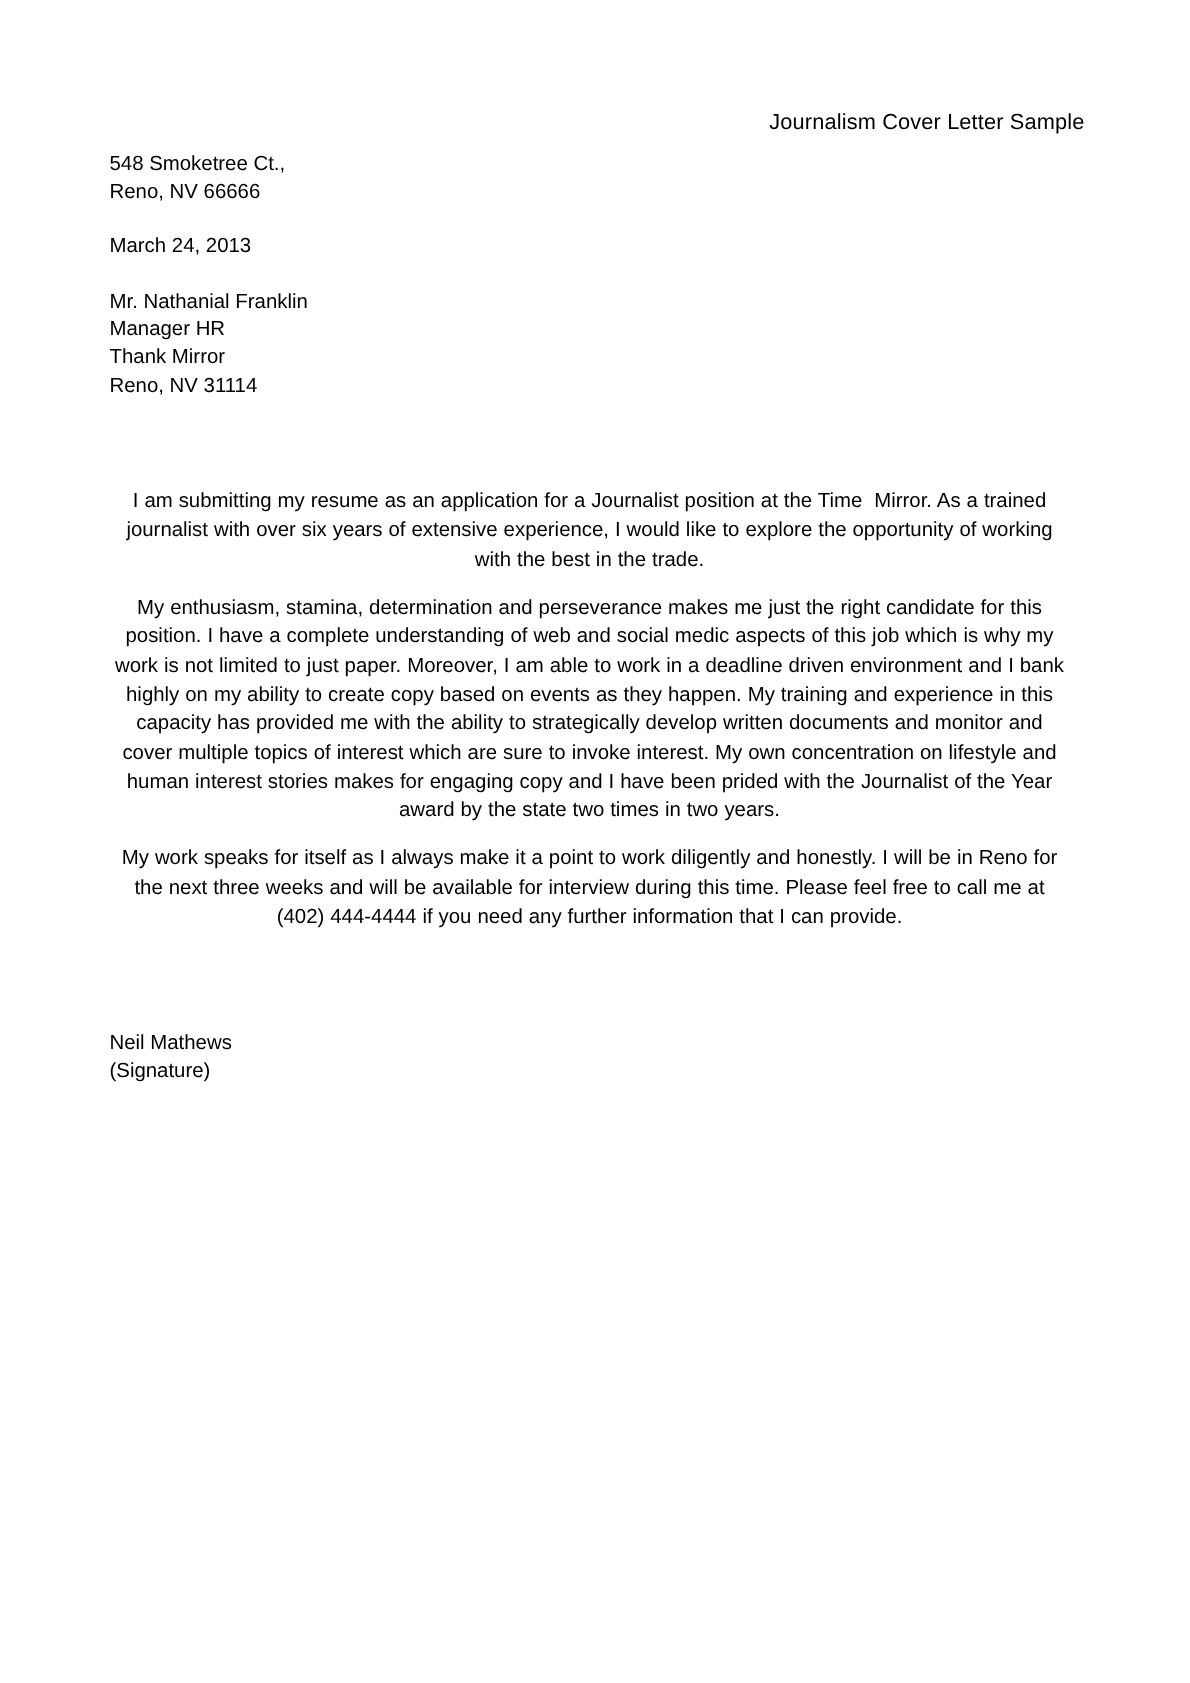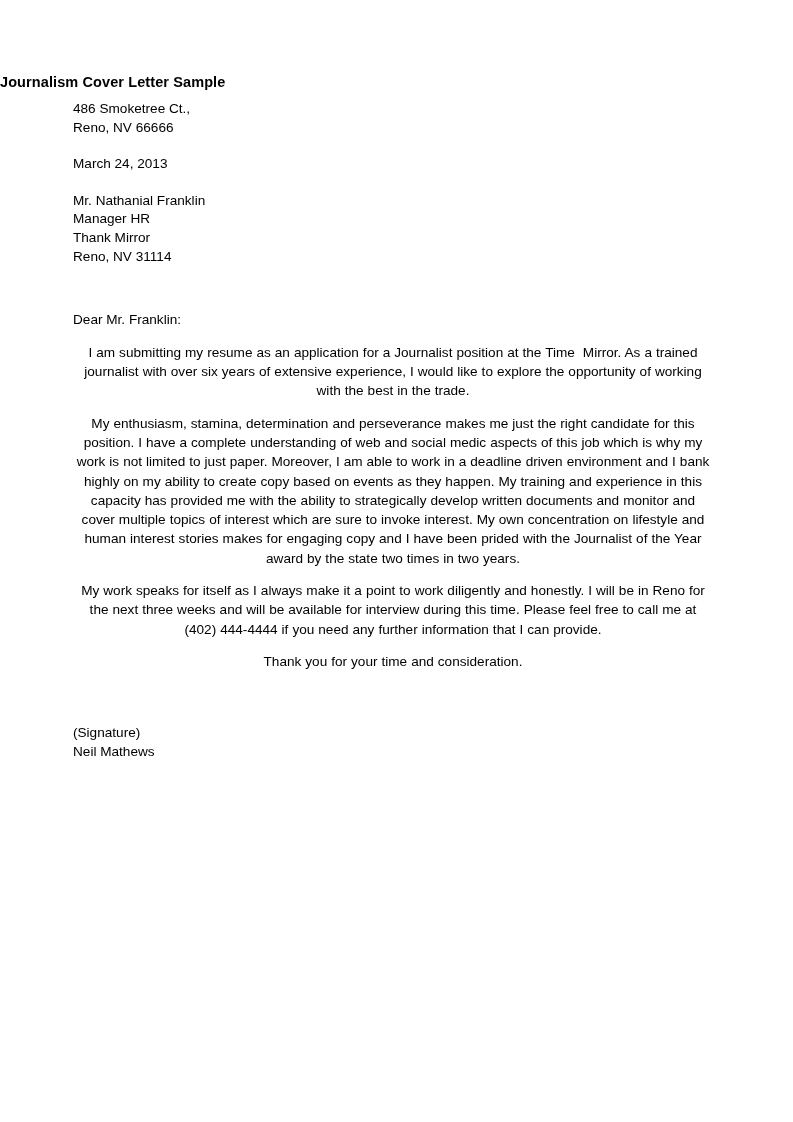--- a/index.html
+++ b/index.html
@@ -25,23 +25,23 @@
     background: #ffffff;
     box-sizing: border-box;
     overflow: hidden;
   }
 
   .doc-title {
     position: absolute;
     left: 0;
     top: 74px;
     width: 723px;
-    text-align: left;
+    text-align: right;
     font-size: 14.5px;
-    font-weight: bold;
+    font-weight: normal;
     letter-spacing: 0.1px;
     line-height: 17px;
   }
 
   .content {
     position: absolute;
     left: 73px;
     top: 100px;
     width: 640px;
   }
@@ -80,63 +80,61 @@
 </head>
 <body>
 
 <div class="page">
 
   <div class="doc-title">Journalism Cover Letter Sample</div>
 
   <div class="content">
 
     <div class="block">
-      <span class="line">486 Smoketree Ct.,</span>
+      <span class="line">548 Smoketree Ct.,</span>
       <span class="line">Reno, NV 66666</span>
     </div>
 
     <div class="gap-sender"></div>
 
     <div class="block">
       <span class="line">March 24, 2013</span>
     </div>
 
     <div class="gap-date"></div>
 
     <div class="block">
       <span class="line">Mr. Nathanial Franklin</span>
       <span class="line">Manager HR</span>
       <span class="line">Thank Mirror</span>
       <span class="line">Reno, NV 31114</span>
     </div>
 
     <div class="gap-intro"></div>
 
-    <div class="salutation">Dear Mr. Franklin:</div>
 
     <div class="gap-para"></div>
 
     <div class="para">I am submitting my resume as an application for a Journalist position at the Time  Mirror. As a trained journalist with over six years of extensive experience, I would like to explore the opportunity of working with the best in the trade.</div>
 
     <div class="gap-para"></div>
 
     <div class="para">My enthusiasm, stamina, determination and perseverance makes me just the right candidate for this position. I have a complete understanding of web and social medic aspects of this job which is why my work is not limited to just paper. Moreover, I am able to work in a deadline driven environment and I bank highly on my ability to create copy based on events as they happen. My training and experience in this capacity has provided me with the ability to strategically develop written documents and monitor and cover multiple topics of interest which are sure to invoke interest. My own concentration on lifestyle and human interest stories makes for engaging copy and I have been prided with the Journalist of the Year award by the state two times in two years.</div>
 
     <div class="gap-para"></div>
 
     <div class="para">My work speaks for itself as I always make it a point to work diligently and honestly. I will be in Reno for the next three weeks and will be available for interview during this time. Please feel free to call me at (402) 444-4444 if you need any further information that I can provide.</div>
 
     <div class="gap-para"></div>
 
-    <div class="para">Thank you for your time and consideration.</div>
 
     <div class="gap-closing"></div>
 
 
     <div class="gap-sign"></div>
 
     <div class="block">
+      <span class="line">Neil Mathews</span>
       <span class="line">(Signature)</span>
-      <span class="line">Neil Mathews</span>
     </div>
 
   </div>
 </div>
 
 </body></html>

